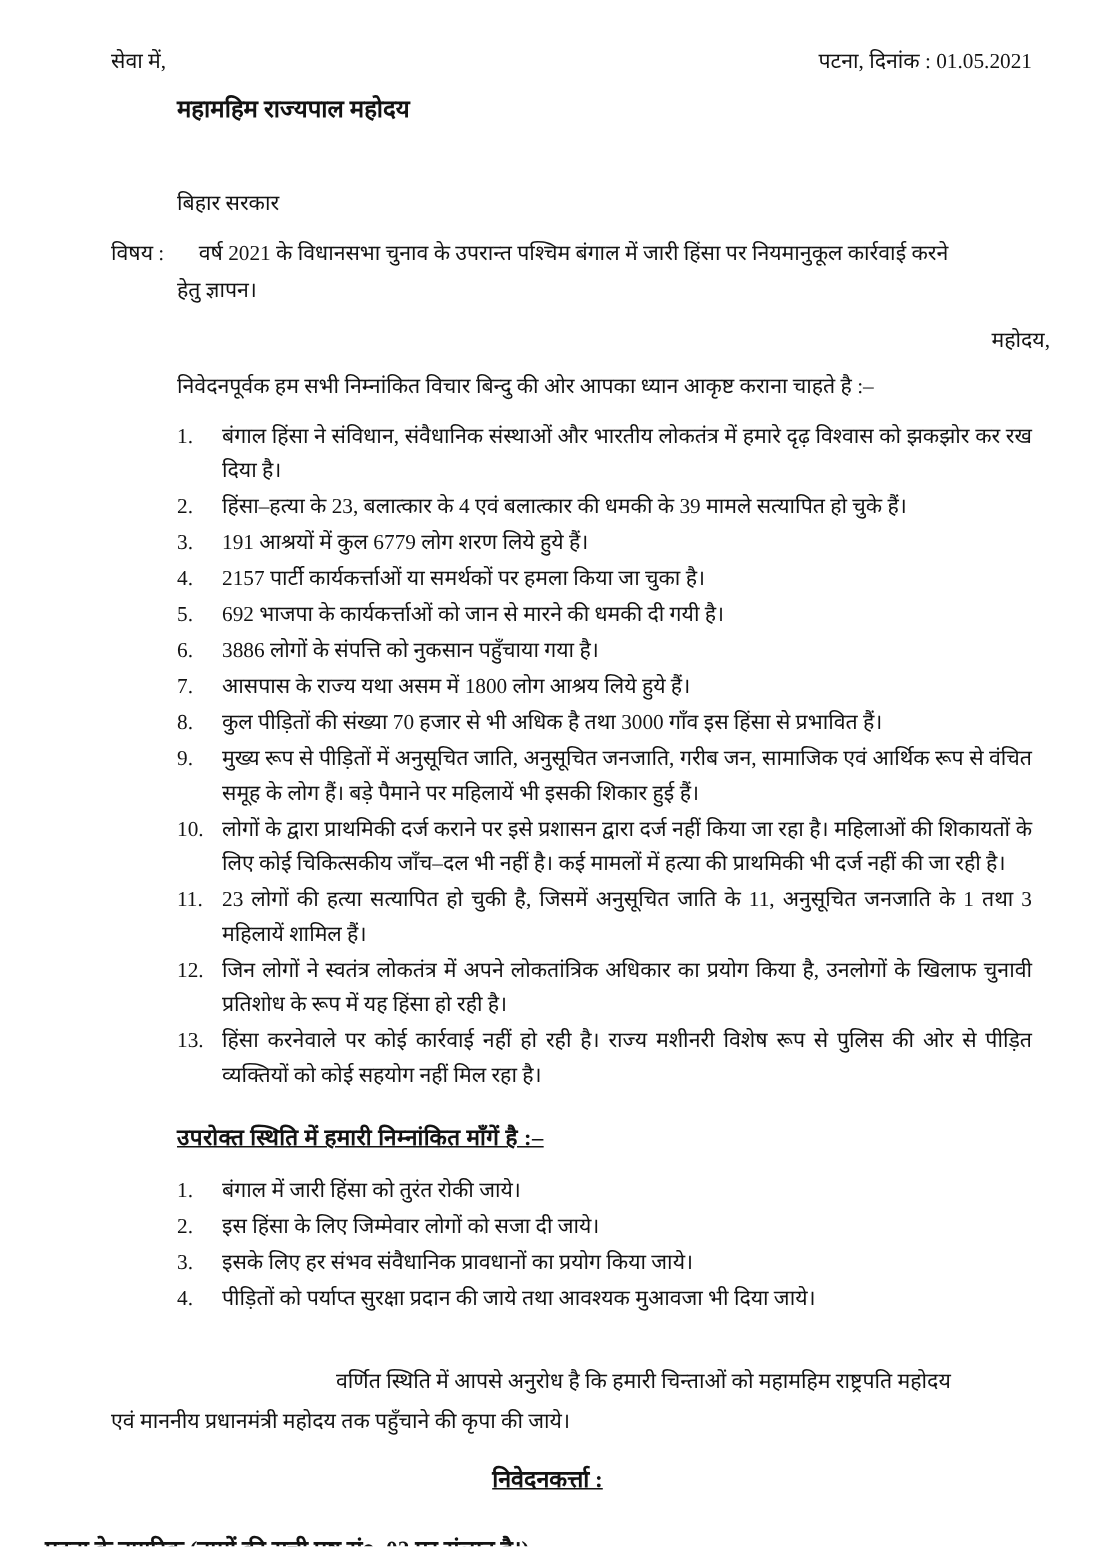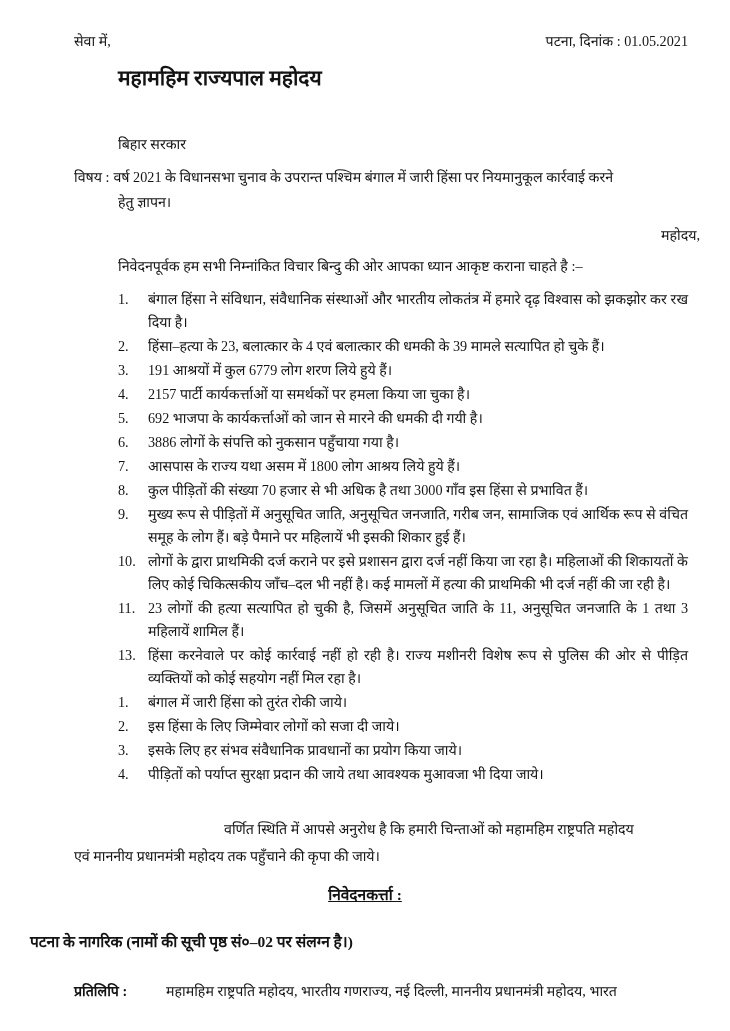--- a/index.html
+++ b/index.html
@@ -39,21 +39,21 @@
   .to-label { white-space: nowrap; }
   .place-date { white-space: nowrap; }
 
   
   .addressee-block {
     padding-left: 88px;
     margin-bottom: 4px;
   }
   .addressee-name {
     font-weight: bold;
-    font-size: 21px;
+    font-size: 16px;
     margin-bottom: 11px;
   }
   .addressee-org {
     margin-bottom: 10px;
     margin-top: 38px;
   }
 
   
   .subject-block {
     padding-left: 44px;
@@ -62,20 +62,21 @@
   .subject-line {
     display: flex;
     align-items: flex-end;
     text-align: justify;
   }
   .subject-key { white-space: nowrap; margin-right: 4px; }
   .subject-text {
     flex: 1;
     text-align: justify;
     text-justify: inter-word;
+    margin-left: 19px;
   }
   .subject-cont {
     padding-left: 44px;
     margin-top: 2px;
   }
 
   
   .salutation {
     padding-left: 44px;
     margin-top: 10px;
@@ -227,23 +228,27 @@
       <li><span class="num">2.</span><span>हिंसा–हत्या के 23, बलात्कार के 4 एवं बलात्कार की धमकी के 39 मामले सत्यापित हो चुके हैं।</span></li>
       <li><span class="num">3.</span><span>191 आश्रयों में कुल 6779 लोग शरण लिये हुये हैं।</span></li>
       <li><span class="num">4.</span><span>2157 पार्टी कार्यकर्त्ताओं या समर्थकों पर हमला किया जा चुका है।</span></li>
       <li><span class="num">5.</span><span>692 भाजपा के कार्यकर्त्ताओं को जान से मारने की धमकी दी गयी है।</span></li>
       <li><span class="num">6.</span><span>3886 लोगों के संपत्ति को नुकसान पहुँचाया गया है।</span></li>
       <li><span class="num">7.</span><span>आसपास के राज्य यथा असम में 1800 लोग आश्रय लिये हुये हैं।</span></li>
       <li><span class="num">8.</span><span>कुल पीड़ितों की संख्या 70 हजार से भी अधिक है तथा 3000 गाँव इस हिंसा से प्रभावित हैं।</span></li>
       <li><span class="num">9.</span><span>मुख्य रूप से पीड़ितों में अनुसूचित जाति, अनुसूचित जनजाति, गरीब जन, सामाजिक एवं आर्थिक रूप से वंचित समूह के लोग हैं। बड़े पैमाने पर महिलायें भी इसकी शिकार हुई हैं।</span></li>
       <li><span class="num">10.</span><span>लोगों के द्वारा प्राथमिकी दर्ज कराने पर इसे प्रशासन द्वारा दर्ज नहीं किया जा रहा है। महिलाओं की शिकायतों के लिए कोई चिकित्सकीय जाँच–दल भी नहीं है। कई मामलों में हत्या की प्राथमिकी भी दर्ज नहीं की जा रही है।</span></li>
       <li><span class="num">11.</span><span>23 लोगों की हत्या सत्यापित हो चुकी है, जिसमें अनुसूचित जाति के 11, अनुसूचित जनजाति के 1 तथा 3 महिलायें शामिल हैं।</span></li>
+      <li><span class="num">12.</span><span>जिन लोगों ने स्वतंत्र लोकतंत्र में अपने लोकतांत्रिक अधिकार का प्रयोग किया है, उनलोगों के खिलाफ चुनावी प्रतिशोध के रूप में यह हिंसा हो रही है।</span></li>
       <li><span class="num">13.</span><span>हिंसा करनेवाले पर कोई कार्रवाई नहीं हो रही है। राज्य मशीनरी विशेष रूप से पुलिस की ओर से पीड़ित व्यक्तियों को कोई सहयोग नहीं मिल रहा है।</span></li>
     </ol>
 
+    <div class="demands-heading">
+      <span>उपरोक्त स्थिति में हमारी निम्नांकित माँगें है :–</span>
+    </div>
 
     <ol class="demands">
       <li><span class="num">1.</span><span>बंगाल में जारी हिंसा को तुरंत रोकी जाये।</span></li>
       <li><span class="num">2.</span><span>इस हिंसा के लिए जिम्मेवार लोगों को सजा दी जाये।</span></li>
       <li><span class="num">3.</span><span>इसके लिए हर संभव संवैधानिक प्रावधानों का प्रयोग किया जाये।</span></li>
       <li><span class="num">4.</span><span>पीड़ितों को पर्याप्त सुरक्षा प्रदान की जाये तथा आवश्यक मुआवजा भी दिया जाये।</span></li>
     </ol>
 
     <div class="closing-para">
       <span class="indent-first"></span><span>वर्णित स्थिति में आपसे अनुरोध है कि हमारी चिन्ताओं को महामहिम राष्ट्रपति महोदय</span>

